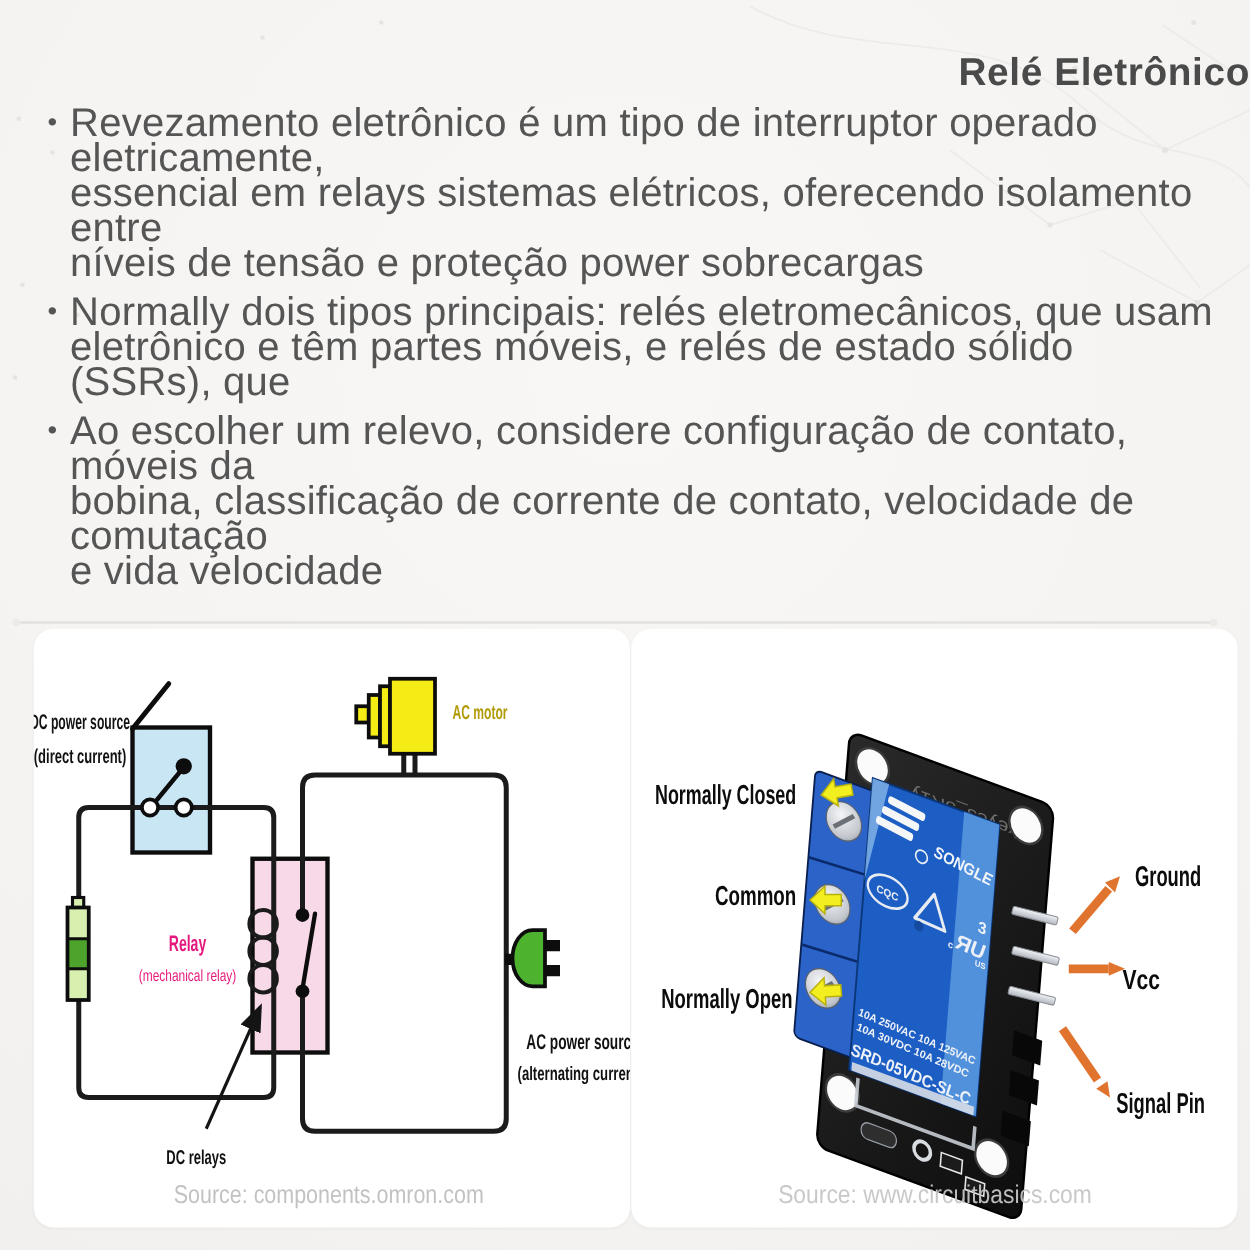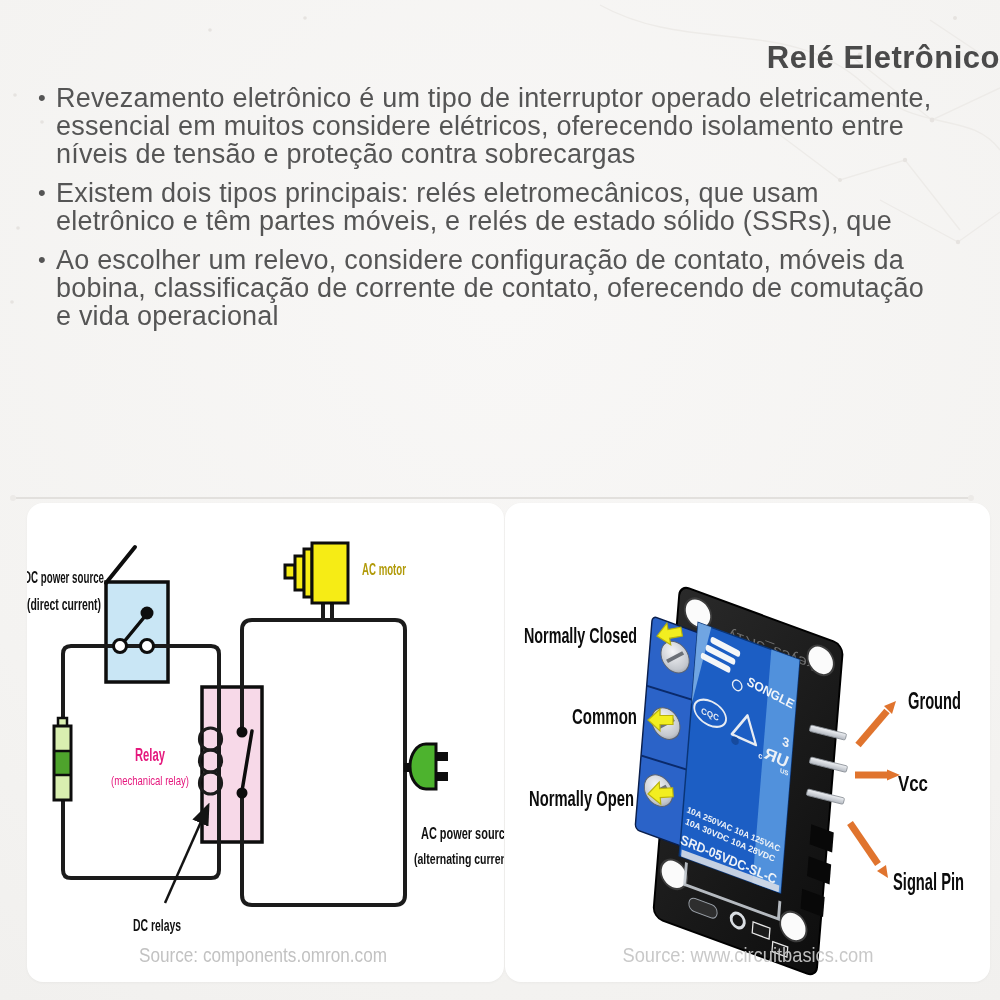--- a/index.html
+++ b/index.html
@@ -12,21 +12,21 @@
   .page-title{
     position:absolute;top:28px;left:0;width:1000px;text-align:right;
     font-size:31px;font-weight:600;color:#4a4a4a;letter-spacing:.5px;z-index:2;margin-top:12px;
   }
   .bullets{
     position:absolute;top:84px;left:38px;width:940px;z-index:2;
     list-style:none;margin:0;padding:0;
   }
   .bullets li{
     position:relative;padding-left:18px;margin-bottom:11px;
-    font-size:27px;line-height:28px;color:#555;letter-spacing:.2px;
+    font-size:32px;line-height:28px;color:#555;letter-spacing:.2px;
   }
   .bullets li::before{
     content:"\2022";position:absolute;left:0;top:0;font-size:22px;color:#555;
   }
   .divider{position:absolute;left:0;top:0;z-index:1;}
   .card{
     position:absolute;top:503px;height:479px;background:#ffffff;border-radius:16px;
     z-index:2;box-shadow:0 1px 3px rgba(0,0,0,0.04);
   }
   #card-left{left:27px;width:477px;}
@@ -60,31 +60,31 @@
     <circle cx="210" cy="30" r="1.8"></circle>
       <circle cx="305" cy="18" r="1.8"></circle>
   </g>
 </svg>
 
 <div class="page-title">Relé Eletrônico</div>
 
 <ul class="bullets">
   <li>
     <div>Revezamento eletrônico é um tipo de interruptor operado eletricamente,</div>
-    <div>essencial em muitos considere elétricos, oferecendo isolamento entre</div>
-    <div>níveis de tensão e proteção contra sobrecargas</div>
+    <div>essencial em relays sistemas elétricos, oferecendo isolamento entre</div>
+    <div>níveis de tensão e proteção power sobrecargas</div>
   </li>
   <li>
-    <div>Existem dois tipos principais: relés eletromecânicos, que usam</div>
+    <div>Normally dois tipos principais: relés eletromecânicos, que usam</div>
     <div>eletrônico e têm partes móveis, e relés de estado sólido (SSRs), que</div>
   </li>
   <li>
     <div>Ao escolher um relevo, considere configuração de contato, móveis da</div>
-    <div>bobina, classificação de corrente de contato, oferecendo de comutação</div>
-    <div>e vida operacional</div>
+    <div>bobina, classificação de corrente de contato, velocidade de comutação</div>
+    <div>e vida velocidade</div>
   </li>
 </ul>
 
 <svg class="divider" width="1000" height="1000" viewBox="0 0 1000 1000">
   <line x1="16" y1="498" x2="969" y2="498" stroke="#e2e0dd" stroke-width="2"></line>
   <circle cx="13" cy="498" r="3" fill="#eceae7"></circle>
   <circle cx="971" cy="498" r="3" fill="#eceae7"></circle>
 </svg>
 
 <div class="card" id="card-left">

